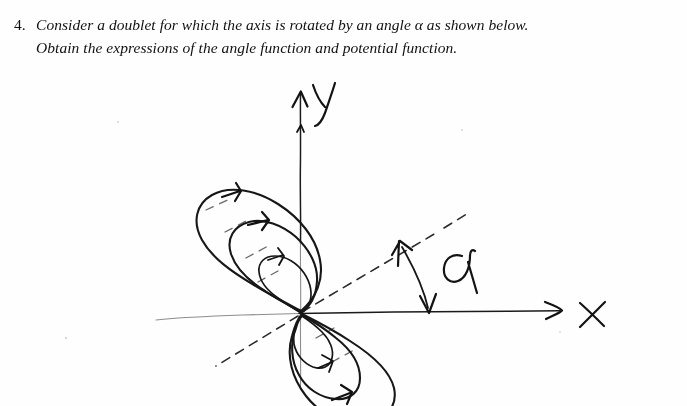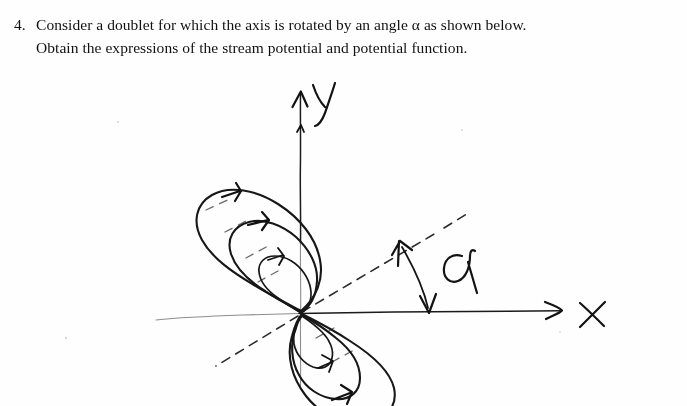--- a/index.html
+++ b/index.html
@@ -38,20 +38,21 @@
     box-sizing: border-box;
   }
   .q-lines {
     flex: 1 1 auto;
   }
   .q-line {
     font-size: 15.5px;
     line-height: 23px;
     letter-spacing: 0.05px;
     white-space: nowrap;
+    font-style: italic;
   }
 
   
   #figure {
     position: absolute;
     left: 0px;
     top: 70px;
     width: 687px;
     height: 336px;
   }
@@ -133,21 +134,21 @@
 </head>
 <body>
 
 <div id="page">
 
   <div id="question-block">
     <div class="q-row">
       <div class="q-number">4.</div>
       <div class="q-lines">
         <div class="q-line">Consider a doublet for which the axis is rotated by an angle α as shown below.</div>
-        <div class="q-line">Obtain the expressions of the stream potential and potential function.</div>
+        <div class="q-line">Obtain the expressions of the angle function and potential function.</div>
       </div>
     </div>
   </div>
 
   <div id="figure">
     <svg width="687" height="336" viewBox="0 0 687 336">
 
       <circle class="speck" cx="118" cy="52" r="1.1"></circle>
       <circle class="speck" cx="462" cy="60" r="1.0"></circle>
       <circle class="speck" cx="66" cy="268" r="1.2"></circle>

